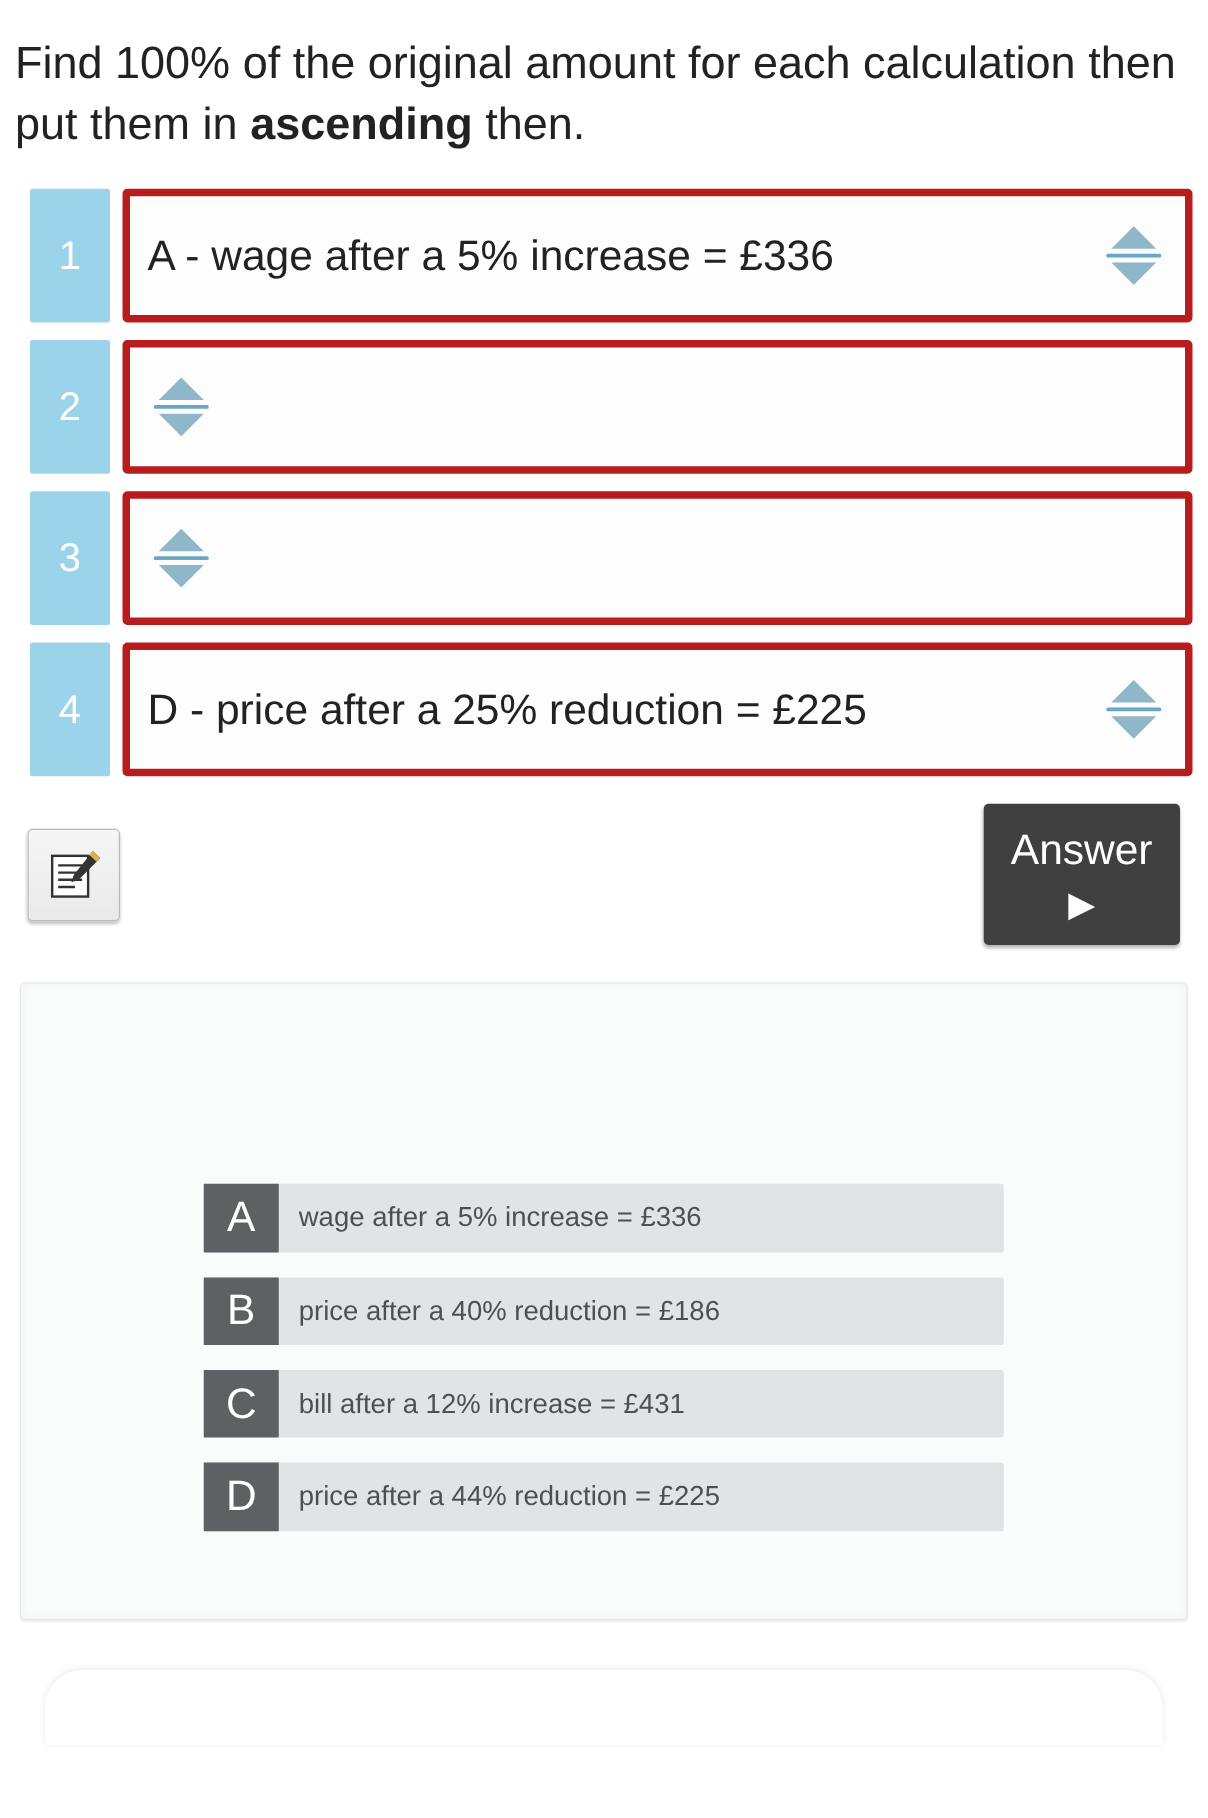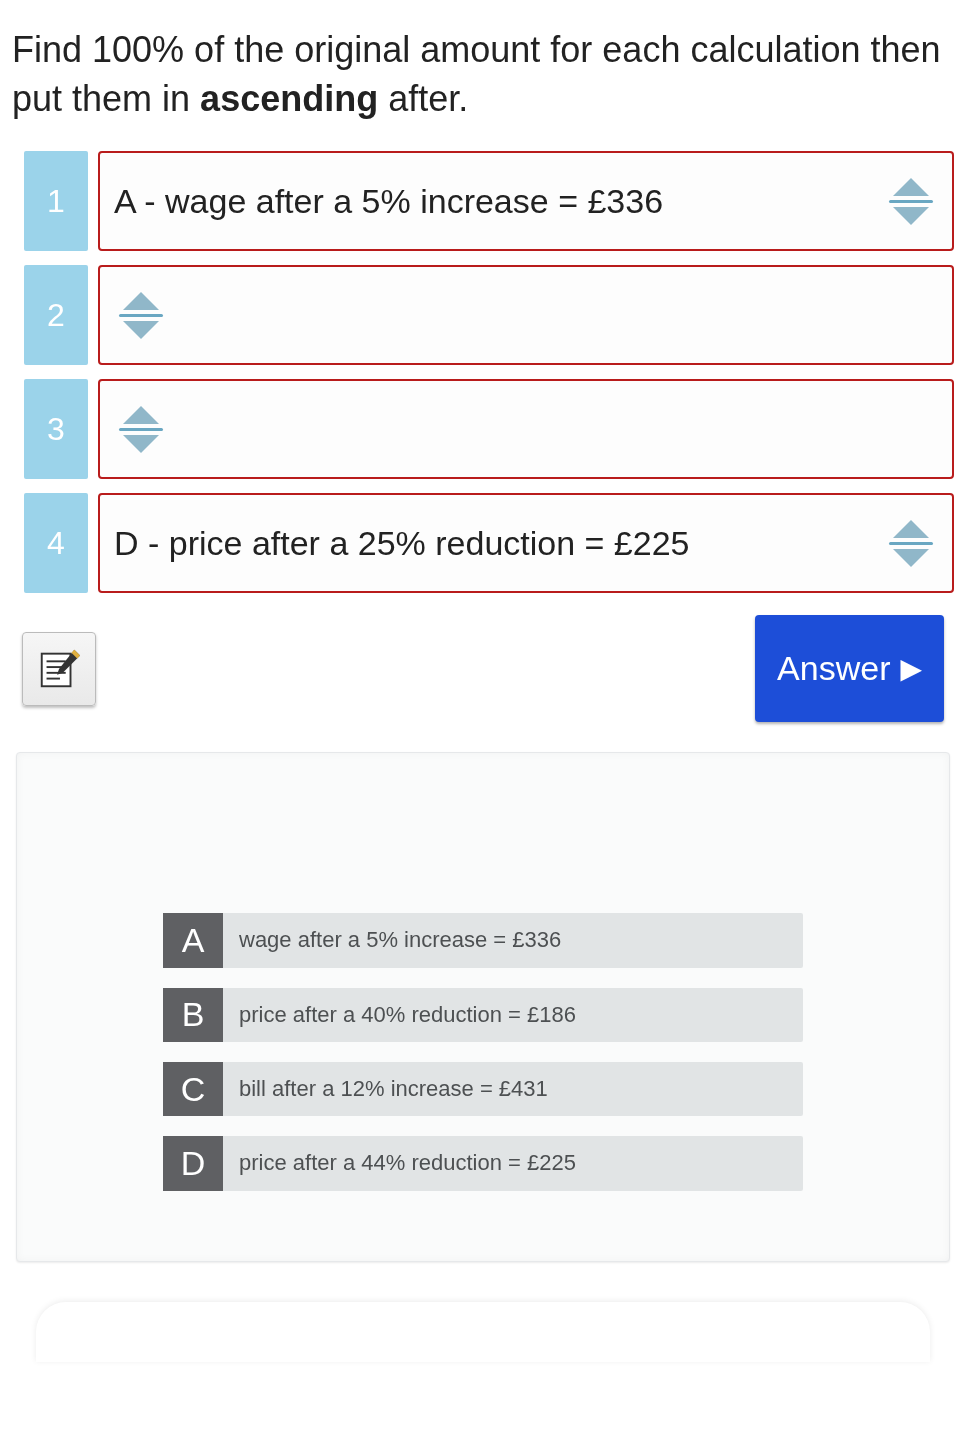--- a/index.html
+++ b/index.html
@@ -38,21 +38,21 @@
     font-size: 32px;
     display: flex;
     align-items: center;
     justify-content: center;
     border-radius: 2px;
     margin-right: 10px;
     box-sizing: border-box;
   }
   .card {
     flex: 1;
-    border: 2px solid #b91c1c;
+    border: 6px solid #b91c1c;
     border-radius: 4px;
     background: #fdfdfd;
     display: flex;
     align-items: center;
     min-height: 100px;
     padding: 24px 14px;
     box-sizing: border-box;
   }
   .card-text {
     flex: 1;
@@ -96,30 +96,31 @@
     border: 1px solid #bbb;
     border-radius: 4px;
     box-shadow: 0 2px 3px rgba(0,0,0,0.25);
     display: flex;
     align-items: center;
     justify-content: center;
     cursor: pointer;
   }
   .notes-btn svg { width: 46px; height: 46px; }
   .answer-btn {
-    background: #1d4ed8;
+    background: #404040;
     color: #fff;
     font-size: 34px;
-    padding: 34px 22px;
+    padding: 18px 22px;
     border-radius: 4px;
     display: flex;
     align-items: center;
     gap: 10px;
     cursor: pointer;
     box-shadow: 0 2px 3px rgba(0,0,0,0.3);
+    flex-direction: column;
   }
   .answer-arrow {
     font-size: 28px;
     line-height: 1;
   }
   .panel {
     margin: 30px 4px 0 4px;
     background: #fafbfb;
     border: 1px solid #e6e8ea;
     border-radius: 4px;
@@ -160,21 +161,21 @@
     border-radius: 30px 30px 0 0;
     box-shadow: 0 -1px 6px rgba(0,0,0,0.08);
   }
 </style>
 </head>
 <body>
 
 <div class="wrap">
 
   <div class="question">
-    <span>Find 100% of the original amount for each calculation then put them in </span><span class="bold">ascending</span><span> after.</span>
+    <span>Find 100% of the original amount for each calculation then put them in </span><span class="bold">ascending</span><span> then.</span>
   </div>
 
   <div class="sortable">
 
     <div class="slot">
       <div class="numbox">1</div>
       <div class="card">
         <div class="card-text">A - wage after a 5% increase = £336</div>
         <div class="spinner">
           <div class="tri-up"></div>

